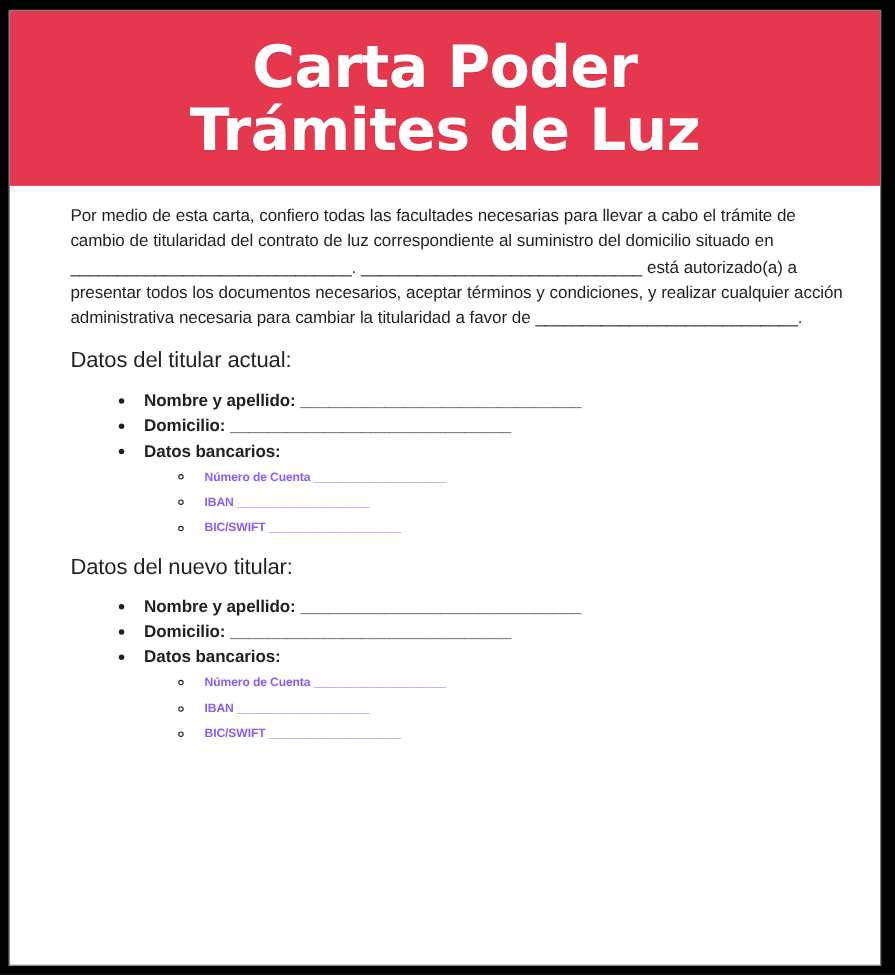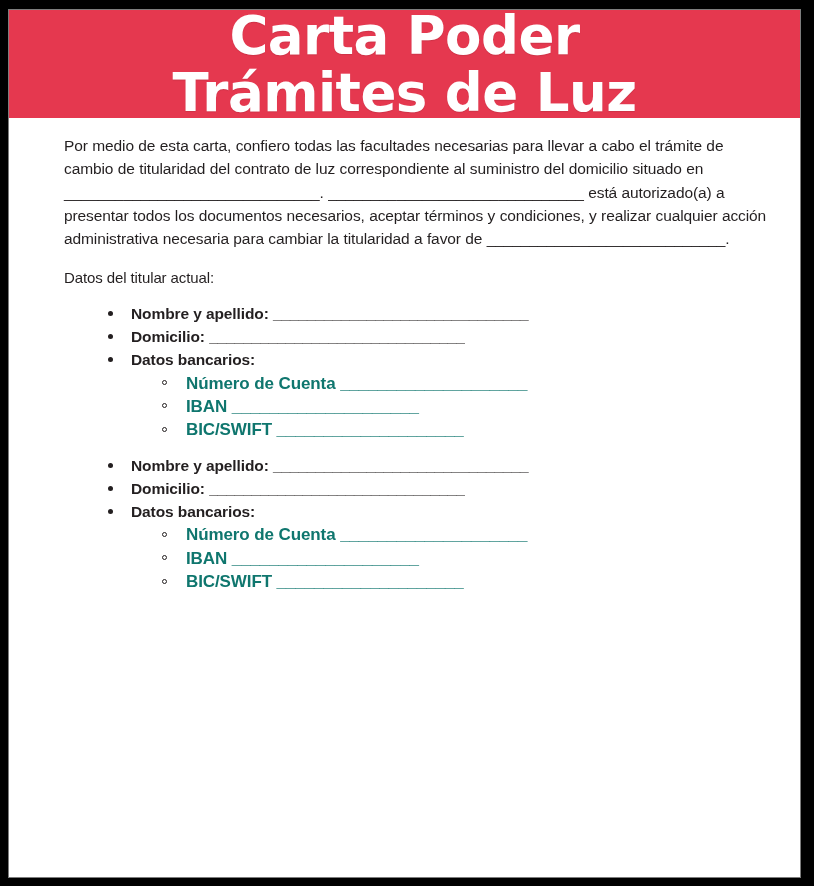--- a/index.html
+++ b/index.html
@@ -41,21 +41,21 @@
     background: #ffffff;
     border: 1px solid #7d7d7d;
     box-sizing: border-box;
     overflow: hidden;
   }
 
   
   .banner {
     position: relative;
     width: 100%;
-    height: 108px;
+    height: 159px;
     background: #e5384f;
     display: flex;
     align-items: center;
     justify-content: center;
     box-sizing: border-box;
   }
   .banner-title {
     color: #ffffff;
     font-family: "DejaVu Sans", sans-serif;
     font-weight: bold;
@@ -80,21 +80,21 @@
     font-size: 15.5px;
     line-height: 23.3px;
     margin: 0 0 16px 0;
     text-align: left;
     letter-spacing: -0.1px;
     word-spacing: 0.2px;
   }
 
   .section-label {
     color: #231f20;
-    font-size: 15px;
+    font-size: 20px;
     line-height: 23.3px;
     margin: 0 0 12px 0;
     letter-spacing: -0.1px;
   }
 
   ul.lvl1 {
     list-style: none;
     margin: 0 0 12px 0;
     padding: 0;
     font-weight: bold;
@@ -117,22 +117,22 @@
     background: #231f20;
   }
 
   ul.lvl2 {
     list-style: none;
     margin: 0;
     padding: 0;
   }
   ul.lvl2 > li {
     position: relative;
-    color: #0f766e;
-    font-size: 17px;
+    color: #8b5cf6;
+    font-size: 11px;
     line-height: 23.3px;
     padding-left: 55px;
     letter-spacing: -0.1px;
   }
   ul.lvl2 > li > .bullet-circle {
     position: absolute;
     left: 31px;
     top: 8.5px;
     width: 5px;
     height: 5px;
@@ -189,20 +189,21 @@
               <span>IBAN ____________________</span>
             </li>
             <li>
               <span class="bullet-circle"></span>
               <span>BIC/SWIFT ____________________</span>
             </li>
           </ul>
         </li>
       </ul>
 
+      <p class="section-label">Datos del nuevo titular:</p>
 
       <ul class="lvl1">
         <li>
           <span class="bullet-disc"></span>
           <span>Nombre y apellido: ______________________________</span>
         </li>
         <li>
           <span class="bullet-disc"></span>
           <span>Domicilio: ______________________________</span>
         </li>

